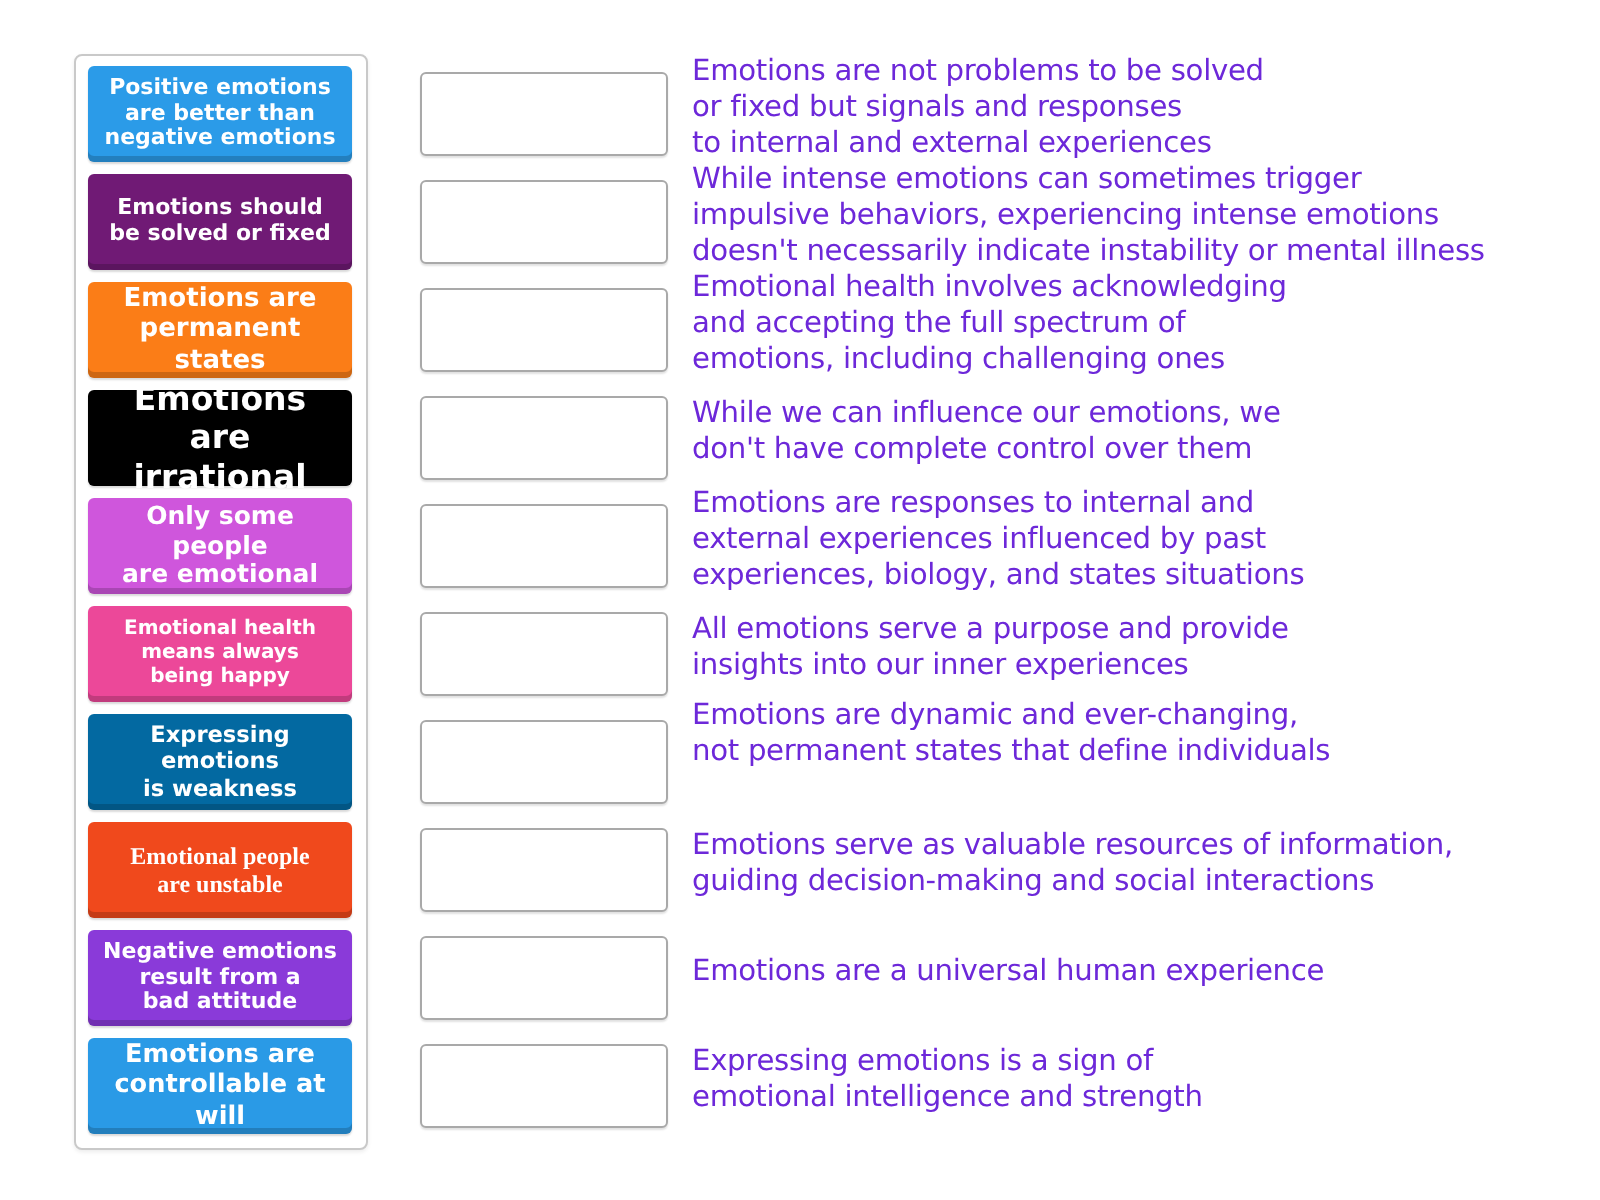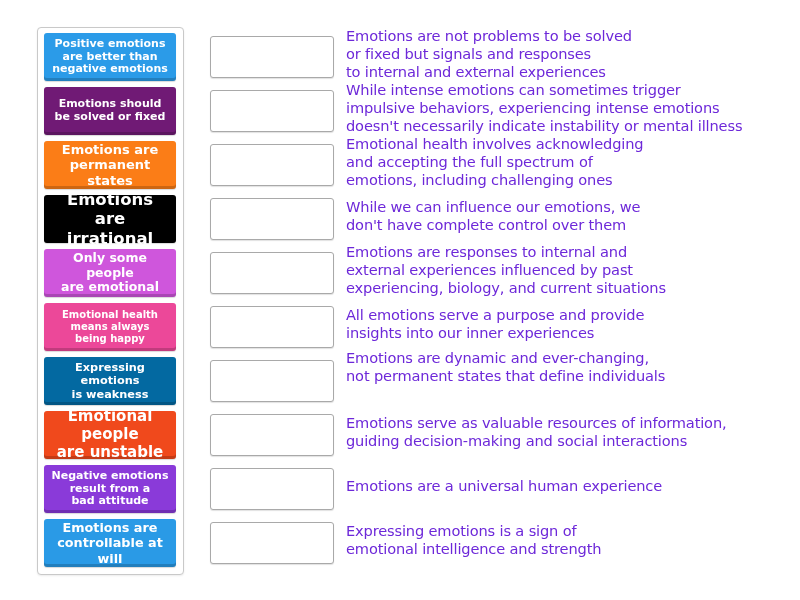--- a/index.html
+++ b/index.html
@@ -61,21 +61,21 @@
     </div>
   <div class="card" style="top: 275px; background: #ec4899; font-size: 10px;">
       <span style="white-space: pre-line;">Emotional health
 means always
 being happy</span>
     </div>
   <div class="card" style="top: 329px; background: #0369a1; font-size: 11.3px;">
       <span style="white-space: pre-line;">Expressing emotions
 is weakness</span>
     </div>
-  <div class="card" style="top: 383px; background: rgb(240, 73, 28); font-size: 15px;">
+  <div class="card" style="top: 383px; background: rgb(240, 73, 28); font-size: 12px; font-family: Liberation Serif, serif;">
       <span style="white-space: pre-line;">Emotional people
 are unstable</span>
     </div>
   <div class="card" style="top: 437px; background: rgb(138, 58, 217); font-size: 11px;">
       <span style="white-space: pre-line;">Negative emotions
 result from a
 bad attitude</span>
     </div>
   <div class="card" style="top: 491px; background: rgb(42, 154, 230); font-size: 12.8px;">
       <span style="white-space: pre-line;">Emotions are
@@ -100,21 +100,21 @@
 <div class="answer" style="top:81px;height:54px">While intense emotions can sometimes trigger
 impulsive behaviors, experiencing intense emotions
 doesn't necessarily indicate instability or mental illness</div>
 <div class="answer" style="top:135px;height:54px">Emotional health involves acknowledging
 and accepting the full spectrum of
 emotions, including challenging ones</div>
 <div class="answer" style="top:189px;height:54px">While we can influence our emotions, we
 don't have complete control over them</div>
 <div class="answer" style="top:243px;height:54px">Emotions are responses to internal and
 external experiences influenced by past
-experiencing, biology, and current situations</div>
+experiences, biology, and states situations</div>
 <div class="answer" style="top:297px;height:54px">All emotions serve a purpose and provide
 insights into our inner experiences</div>
 <div class="answer" style="top:340px;height:54px">Emotions are dynamic and ever-changing,
 not permanent states that define individuals</div>
 <div class="answer" style="top:405px;height:54px">Emotions serve as valuable resources of information,
 guiding decision-making and social interactions</div>
 <div class="answer" style="top:459px;height:54px">Emotions are a universal human experience</div>
 <div class="answer" style="top:513px;height:54px">Expressing emotions is a sign of
 emotional intelligence and strength</div>
 

